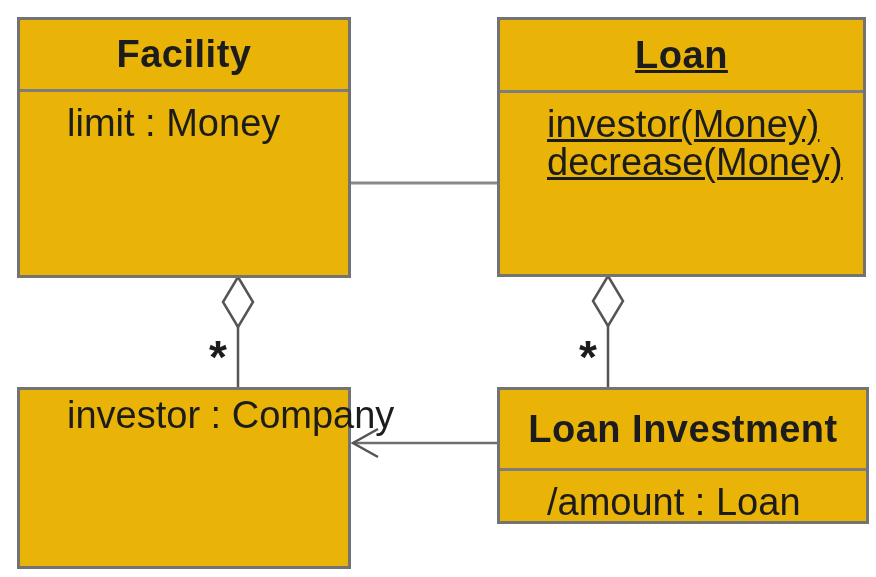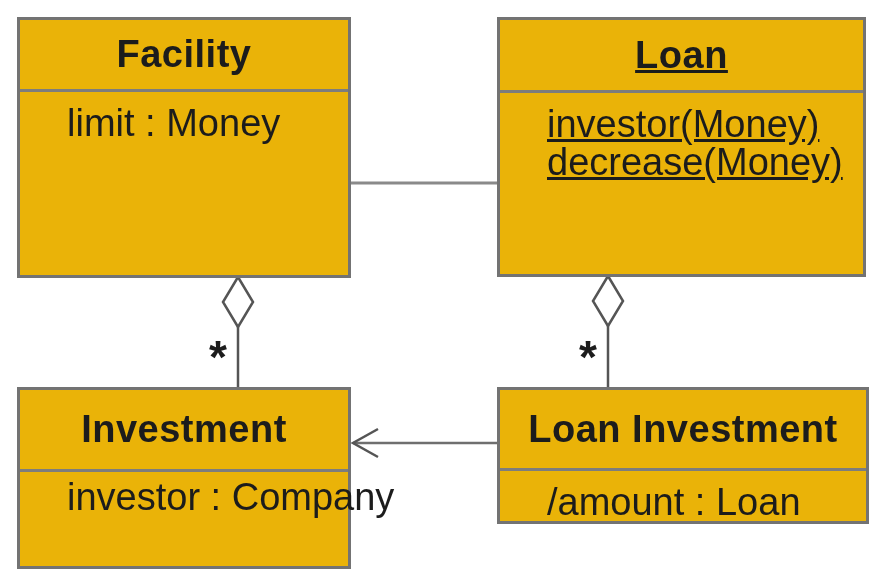--- a/index.html
+++ b/index.html
@@ -108,21 +108,20 @@
 
   <div class="uml-class box-loan">
     <div class="title">Loan</div>
     <div class="compartment">
       <span class="member">investor(Money)</span>
       <span class="member">decrease(Money)</span>
     </div>
   </div>
 
   <div class="uml-class box-investment">
-    <div class="title">Investment</div>
     <div class="compartment">
       <span class="member">investor : Company</span>
     </div>
   </div>
 
   <div class="uml-class box-loan-investment">
     <div class="title">Loan Investment</div>
     <div class="compartment">
       <span class="member">/amount : Loan</span>
     </div>

